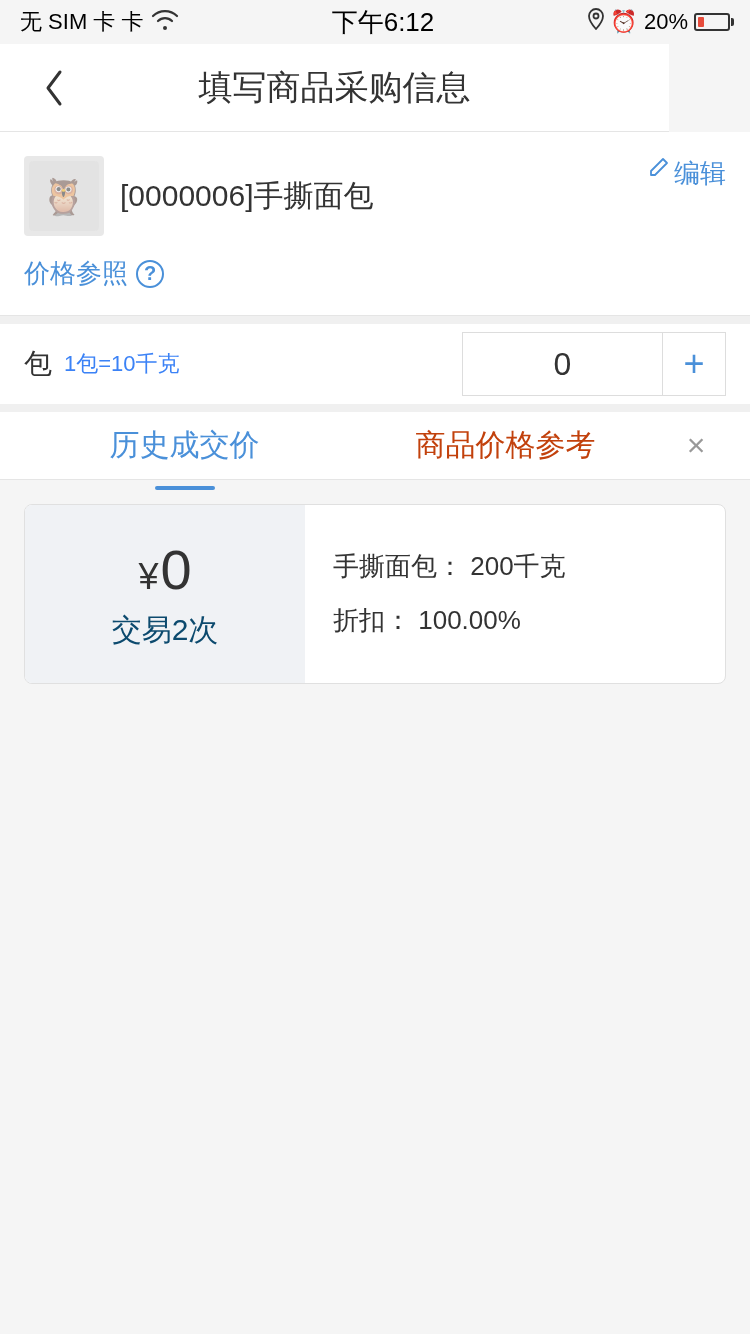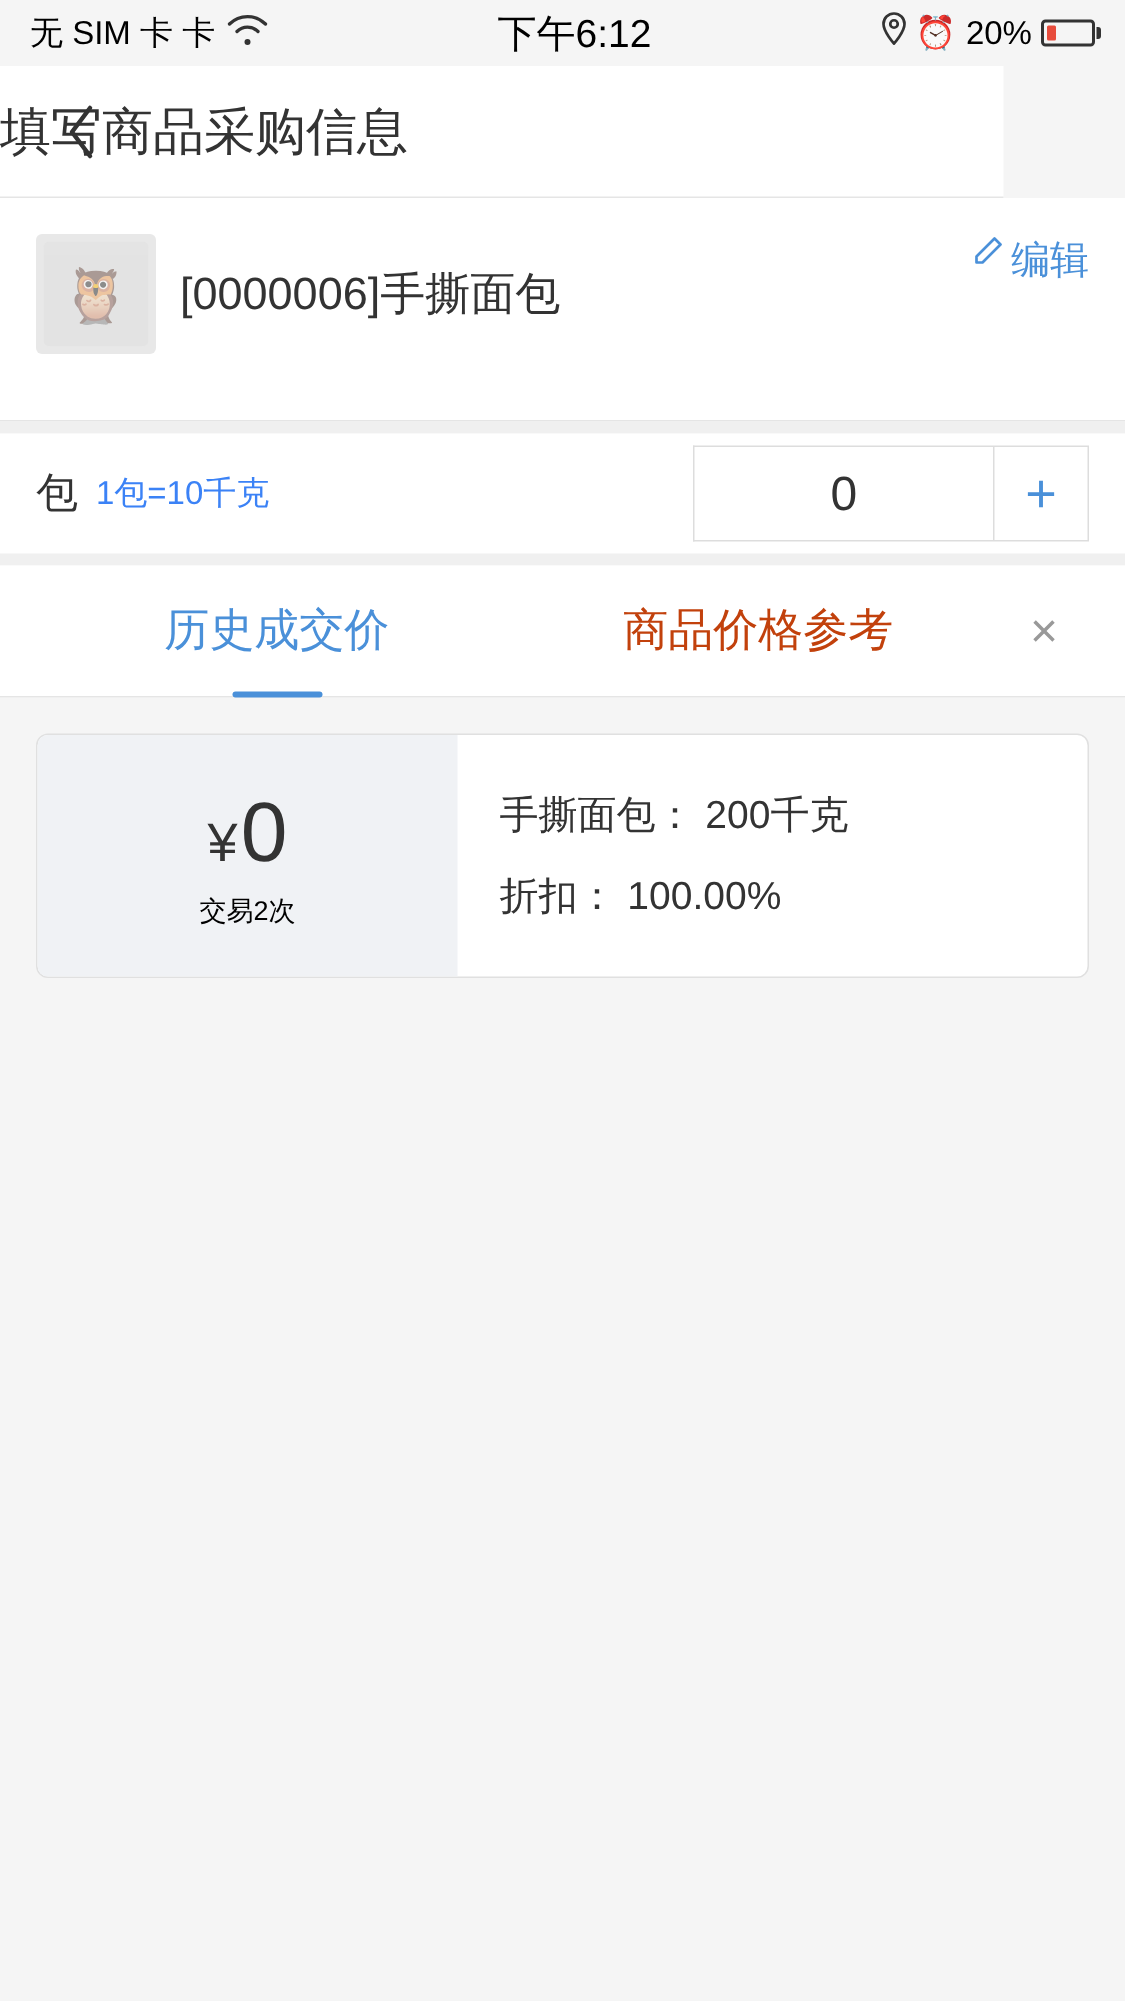--- a/index.html
+++ b/index.html
@@ -41,21 +41,21 @@
       width: 20%; height: 100%; background: #e74c3c; border-radius: 1px;
     }
 
     
     .nav-bar {
       width: 669px;
       height: 88px;
       background: #fff;
       display: flex;
       align-items: center;
-      justify-content: flex-start;
+      justify-content: center;
       position: relative;
       border-bottom: 1px solid #e5e5e5;
     }
     .nav-back {
       position: absolute; left: 24px;
       font-size: 36px; color: #333; cursor: pointer;
       width: 60px; height: 60px; display: flex; align-items: center; justify-content: center;
     }
     .nav-title {
       font-size: 34px; font-weight: 500; color: #333;
@@ -157,21 +157,21 @@
       font-size: 36px; color: #4a90d9; cursor: pointer;
     }
 
     
     .tabs-section {
       background: #fff;
       display: flex;
       align-items: center;
       border-bottom: 1px solid #e5e5e5;
       padding: 0 24px;
-      height: 88px;
+      height: 68px;
       position: relative;
     }
     .tab-item {
       flex: 1; text-align: center;
       font-size: 30px;
       color: #c2410c;
       cursor: pointer;
       height: 88px;
       display: flex; align-items: center; justify-content: center;
       position: relative;
@@ -214,21 +214,21 @@
       justify-content: center;
       padding: 32px 20px;
     }
     .history-price {
       font-size: 56px; color: #333; font-weight: 300;
       display: flex; align-items: baseline; gap: 2px;
     }
     .history-price-symbol { font-size: 36px; color: #333; }
     .history-price-value { font-size: 56px; }
     .history-count {
-      font-size: 18px; color: #000000; margin-top: 8px;
+      font-size: 30px; color: #0c4a6e; margin-top: 8px;
     }
     .history-right {
       flex: 1;
       padding: 32px 28px;
       display: flex;
       flex-direction: column;
       gap: 12px;
       justify-content: center;
     }
     .history-detail-row {
@@ -293,20 +293,24 @@
       </span>
     </div>
     <div class="edit-link">
       <svg width="22" height="22" viewBox="0 0 22 22" fill="none">
         <path d="M15 3l4 4L7 19H3v-4L15 3z" stroke="#4a90d9" stroke-width="1.8" fill="none" stroke-linecap="round" stroke-linejoin="round"></path>
       </svg>
       <span>编辑</span>
     </div>
   </div>
   <div class="product-unit-row">
+    <div class="price-ref">
+      <span>价格参照</span>
+      <span class="price-ref-icon">?</span>
+    </div>
   </div>
 </div>
 
 <div style="height:8px; background:#f0f0f0;"></div>
 
 <div class="quantity-section">
   <div class="quantity-label">
     <span>包</span>
     <span class="quantity-unit-badge">1包=10千克</span>
   </div>

